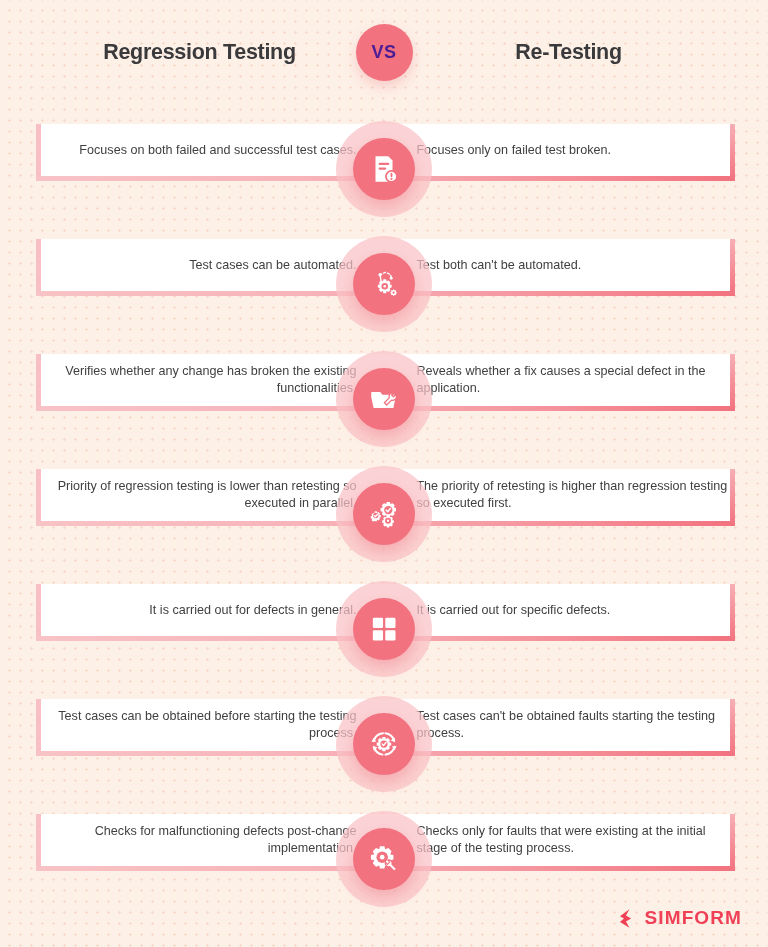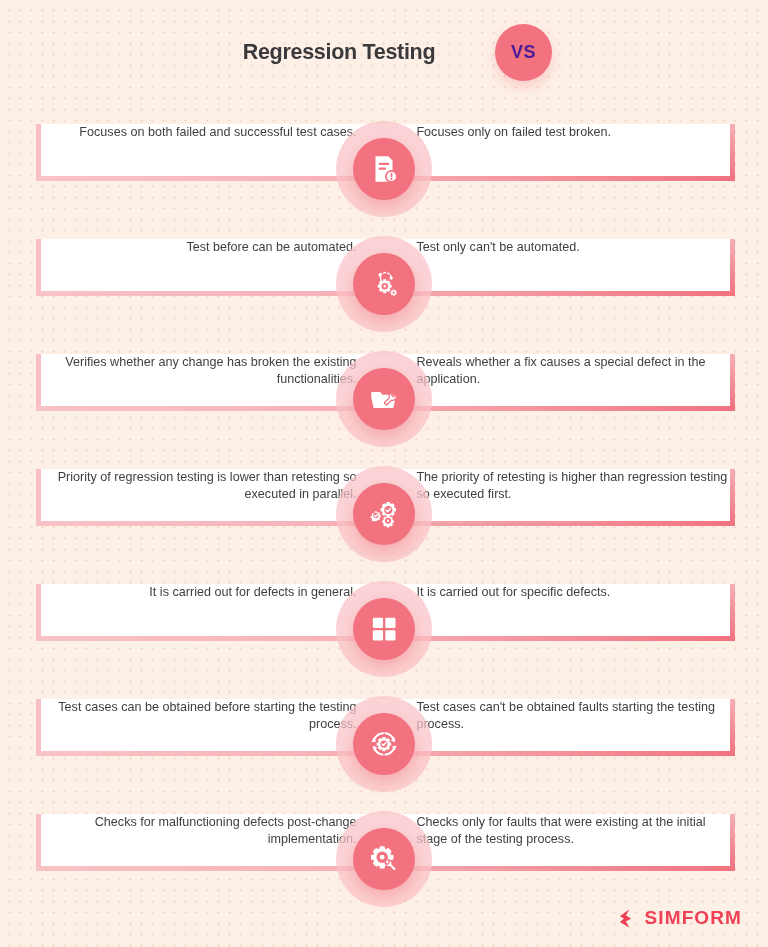--- a/index.html
+++ b/index.html
@@ -108,20 +108,21 @@
     right: -5px;
     top: 0px;
     width: 5px;
     height: 57px;
     background: linear-gradient(180deg, #f7aeb5 0%, #f2727f 100%);
   }
   .card-inner {
     position: absolute;
     inset: 0;
     display: flex;
+    align-items: center;
   }
   .cell {
     box-sizing: border-box;
     font-size: 12.6px;
     line-height: 17px;
     color: #3f3f41;
   }
   .cell-left {
     width: 338px;
     padding-right: 20px;
@@ -197,20 +198,21 @@
   }
 </style>
 </head>
 <body>
 
 <div id="page">
 
   <div class="header">
     <div class="header-left header-title">Regression Testing</div>
     <div class="vs-badge">VS</div>
+    <div class="header-right header-title">Re-Testing</div>
   </div>
 
   <div class="rows">
 
     <div class="row">
       <div class="card">
         <div class="card-inner">
           <div class="cell cell-left">Focuses on both failed and successful test cases.</div>
           <div class="cell-gap"></div>
           <div class="cell cell-right">Focuses only on failed test broken.</div>
@@ -227,23 +229,23 @@
             <rect x="22.2" y="19.6" width="1.7" height="4" rx="0.85" fill="#f2727f"></rect>
             <circle cx="23.05" cy="25.3" r="0.95" fill="#f2727f"></circle>
           </svg>
         </div>
       </div>
     </div>
 
     <div class="row">
       <div class="card">
         <div class="card-inner">
-          <div class="cell cell-left">Test before can be automated.</div>
-          <div class="cell-gap"></div>
-          <div class="cell cell-right">Test only can't be automated.</div>
+          <div class="cell cell-left">Test cases can be automated.</div>
+          <div class="cell-gap"></div>
+          <div class="cell cell-right">Test both can't be automated.</div>
         </div>
       </div>
       <div class="icon-wrap">
         <div class="halo"></div>
         <div class="icon-circle">
           <svg viewBox="0 0 32 32" fill="none" aria-hidden="true">
             <g stroke="#ffffff" stroke-width="1.3" stroke-linecap="round">
               <path d="M12 7.5 L17.5 5 L22 7 L23 10.5" stroke-dasharray="2 2"></path>
               <path d="M12.5 8.5 L13.5 15"></path>
             </g>

